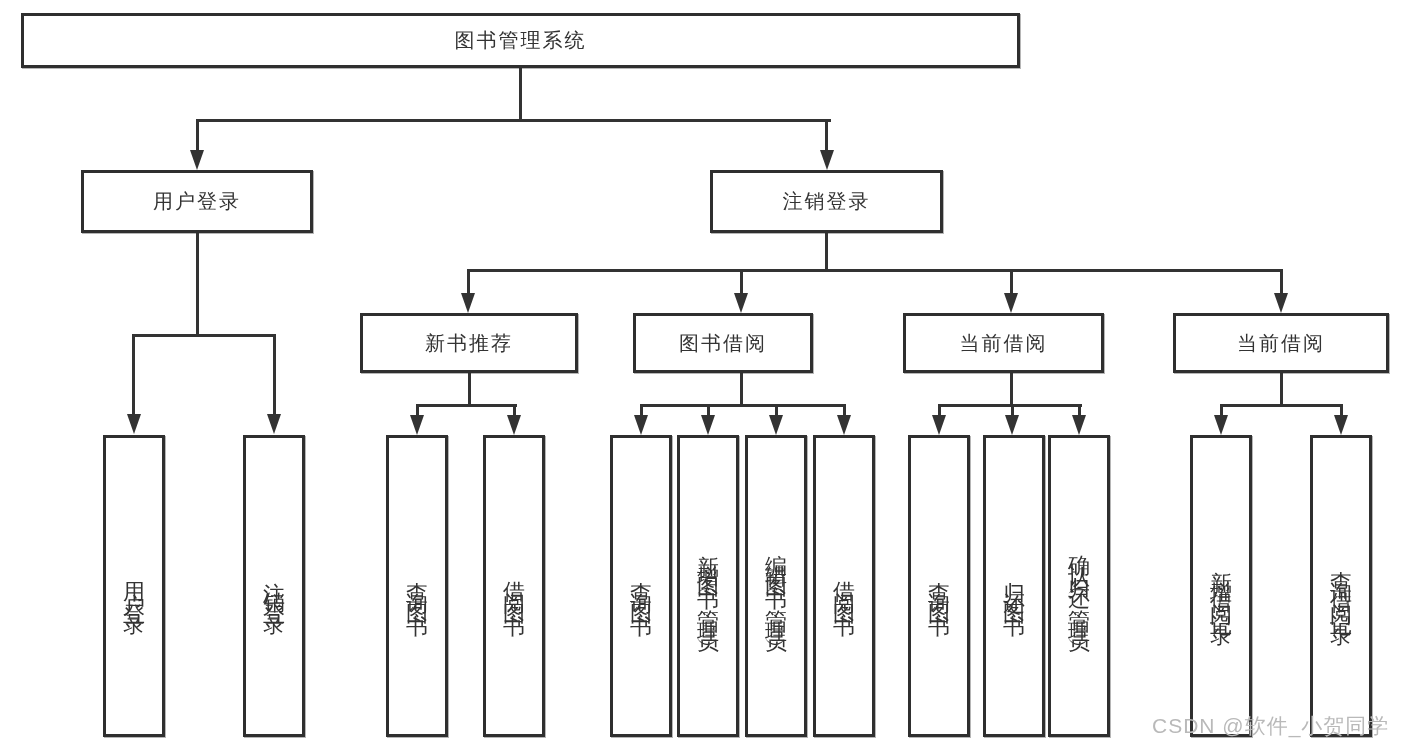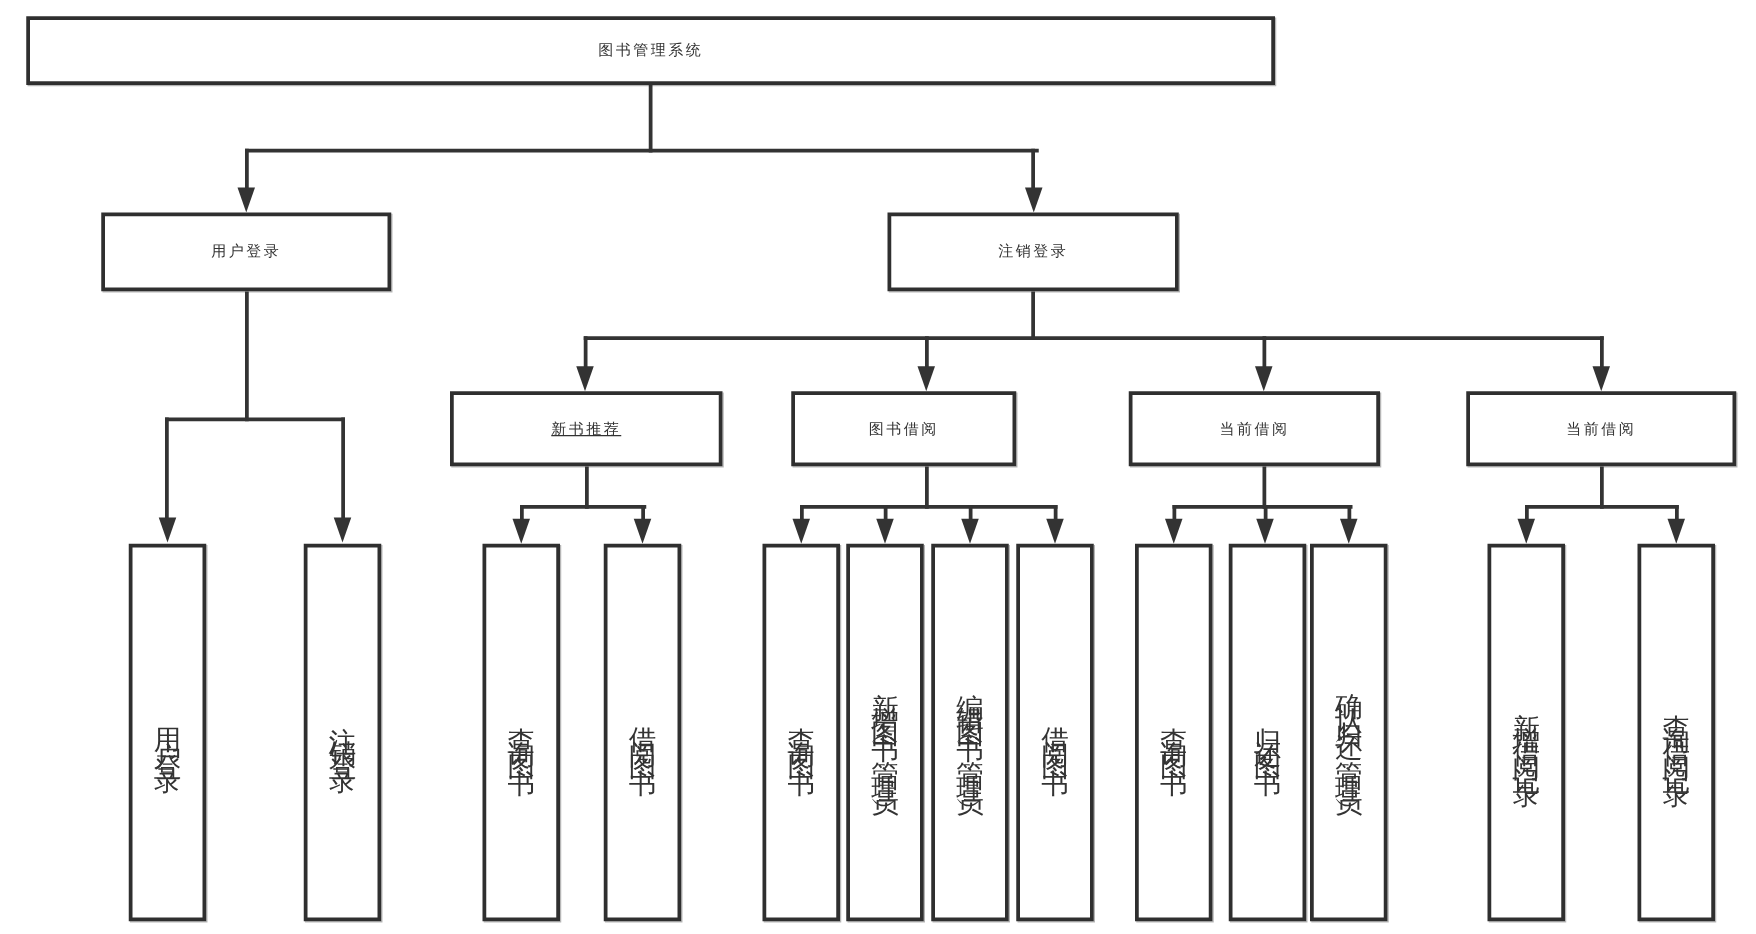--- a/index.html
+++ b/index.html
@@ -16,21 +16,21 @@
     position: absolute;
     background: #ffffff;
     border: 3px solid #2f2f2f;
     box-sizing: border-box;
     display: flex;
     align-items: center;
     justify-content: center;
     box-shadow: 1px 1px 0 rgba(47,47,47,0.35);
     z-index: 2;
   }
-  .hbox { font-size: 12px; letter-spacing: 2px; }
+  .hbox { font-size: 20px; letter-spacing: 2px; }
   .vbox {
     writing-mode: vertical-rl;
     font-size: 22px;
     letter-spacing: 11px;
     line-height: 1;
   }
   .line {
     position: absolute;
     background: #333333;
     z-index: 1;
@@ -123,21 +123,21 @@
     <span>图书管理系统</span>
   </div>
 
   <div class="node hbox" style="left:81px; top:170px; width:232px; height:63px;">
     <span>用户登录</span>
   </div>
   <div class="node hbox" style="left:710px; top:170px; width:233px; height:63px;">
     <span>注销登录</span>
   </div>
 
-  <div class="node hbox" style="left:360px; top:313px; width:218px; height:60px;text-decoration:underline;">
+  <div class="node hbox" style="left:360px; top:313px; width:218px; height:60px;">
     <span>新书推荐</span>
   </div>
   <div class="node hbox" style="left:633px; top:313px; width:180px; height:60px;">
     <span>图书借阅</span>
   </div>
   <div class="node hbox" style="left:903px; top:313px; width:201px; height:60px;">
     <span>当前借阅</span>
   </div>
   <div class="node hbox" style="left:1173px; top:313px; width:216px; height:60px;">
     <span>当前借阅</span>
@@ -180,14 +180,15 @@
     <span>确认归还（管理员）</span>
   </div>
 
   <div class="node vbox" style="left:1190px; top:435px; width:62px; height:302px;">
     <span>新增借阅记录</span>
   </div>
   <div class="node vbox" style="left:1310px; top:435px; width:62px; height:302px;">
     <span>查询借阅记录</span>
   </div>
 
+  <div class="watermark">CSDN @软件_小贺同学</div>
 
 </div>
 
 </body></html>

